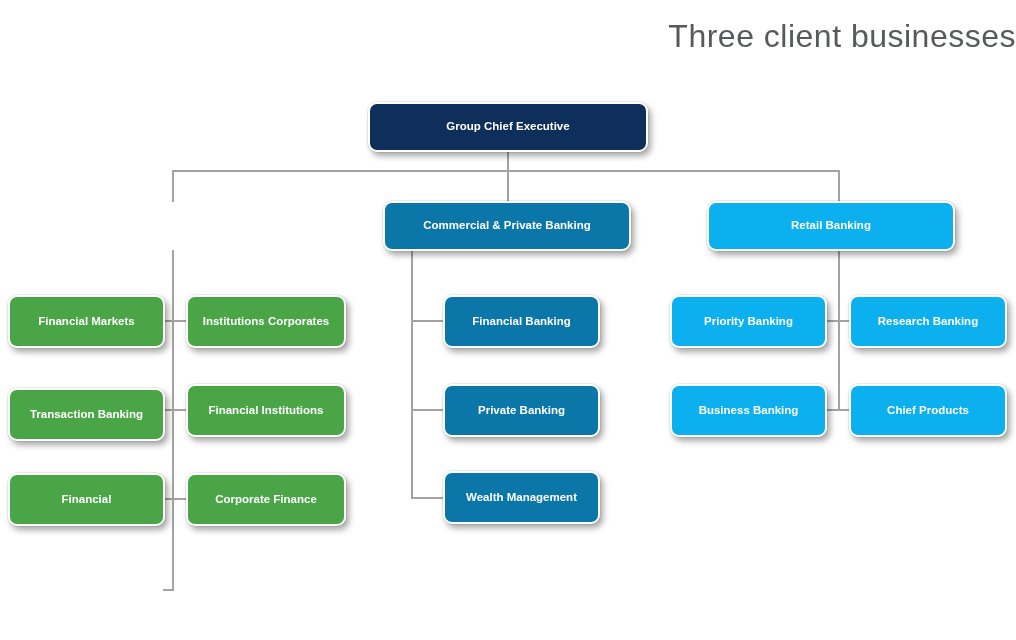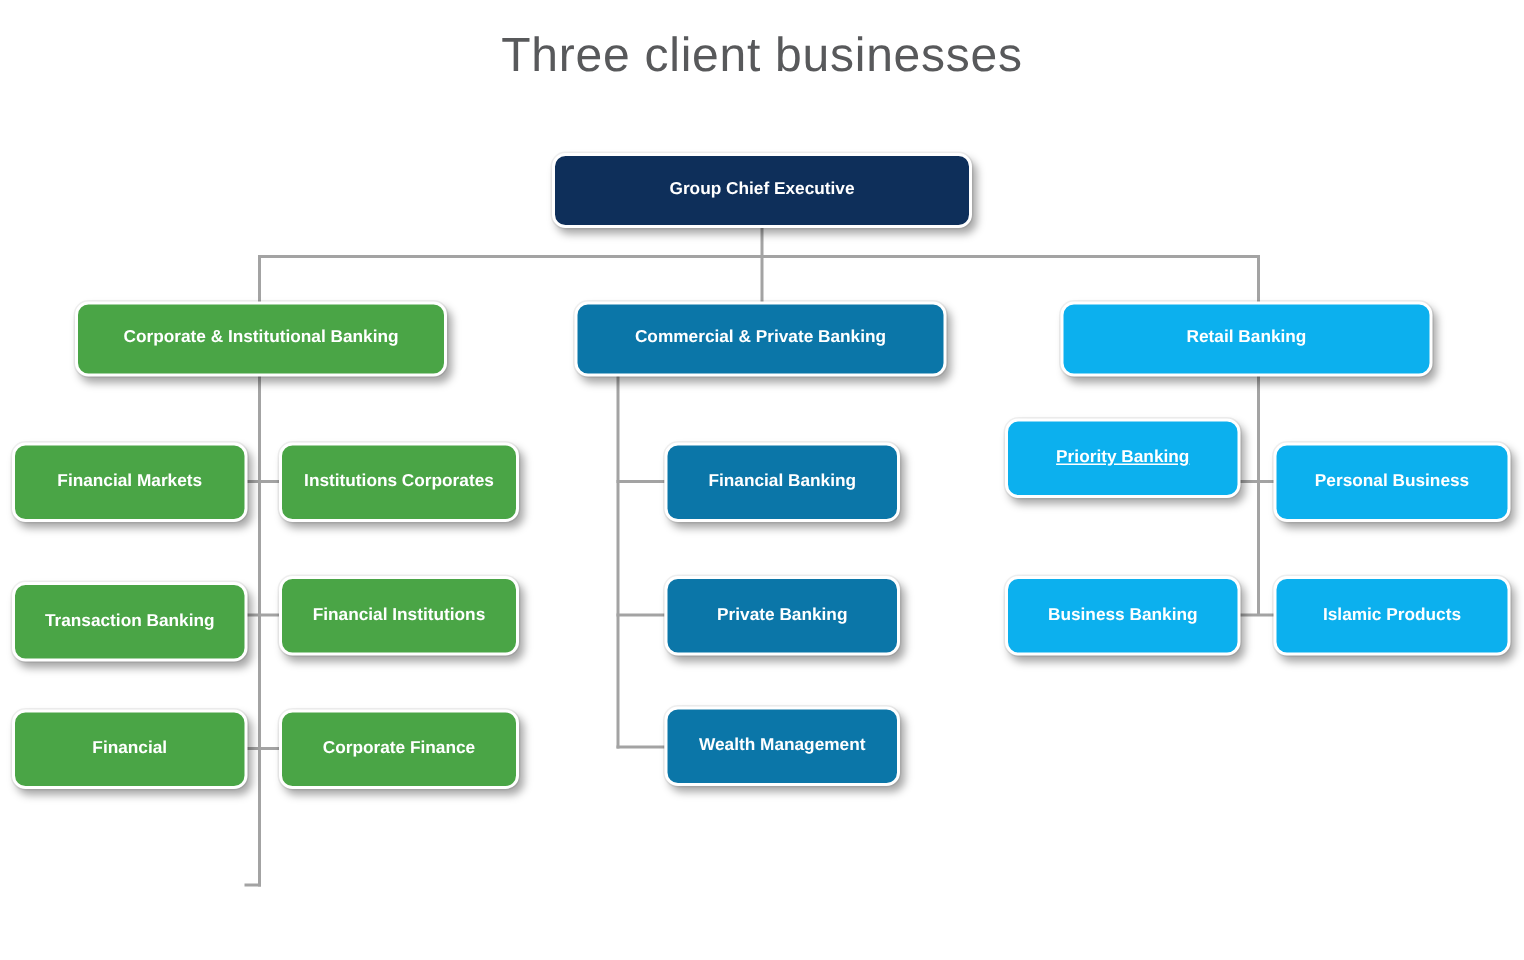--- a/index.html
+++ b/index.html
@@ -5,21 +5,21 @@
   :root{
     --navy:#0e2f5a; --green:#4aa546; --blue:#0b76a8; --lightblue:#0cb0ee;
     --line:#a3a3a3; --titlecolor:#58595b;
   }
   html,body{margin:0;padding:0;background:#fff;}
   .canvas{
     position:relative; width:1016px; height:640px; background:#ffffff;
     font-family:"Liberation Sans", sans-serif; overflow:hidden;
   }
   .title{
-    position:absolute; left:0; top:18px; width:1016px; text-align:center;
+    position:absolute; left:0; top:18px; width:1016px; text-align:right;
     font-size:32px; letter-spacing:0.5px; color:var(--titlecolor);
   }
   .node{
     position:absolute; box-sizing:border-box; z-index:2;
     border-radius:9px; border:2px solid #fff;
     box-shadow:0 0 0 1px rgba(0,0,0,0.06), 3px 4px 6px rgba(0,0,0,0.35);
     display:flex; align-items:center; justify-content:center;
     color:#ffffff; font-weight:bold; font-size:11.5px; text-align:center;
     padding:4px 10px; line-height:1.35;
   }
@@ -54,33 +54,32 @@
   <div class="hline" style="left:411px; top:320px; width:32px;"></div>
   <div class="hline" style="left:411px; top:409px; width:32px;"></div>
   <div class="hline" style="left:411px; top:497px; width:32px;"></div>
 
   <div class="vline" style="left:838px; top:250px; height:160px;"></div>
   <div class="hline" style="left:826px; top:320px; width:25px;"></div>
   <div class="hline" style="left:826px; top:409px; width:25px;"></div>
 
   <div class="node navy" style="left:368px; top:102px; width:280px; height:50px;">Group Chief Executive</div>
 
-  <div class="node green" style="left:50px; top:201px; width:248px; height:50px;">Corporate &amp; Institutional Banking</div>
   <div class="node blue" style="left:383px; top:201px; width:248px; height:50px;">Commercial &amp; Private Banking</div>
   <div class="node lblue" style="left:707px; top:201px; width:248px; height:50px;">Retail Banking</div>
 
   <div class="node green" style="left:8px; top:295px; width:157px; height:53px;">Financial Markets</div>
   <div class="node green" style="left:186px; top:295px; width:160px; height:53px;">Institutions Corporates</div>
   <div class="node green" style="left:8px; top:388px; width:157px; height:53px;">Transaction Banking</div>
   <div class="node green" style="left:186px; top:384px; width:160px; height:53px;">Financial Institutions</div>
   <div class="node green" style="left:8px; top:473px; width:157px; height:53px;">Financial</div>
   <div class="node green" style="left:186px; top:473px; width:160px; height:53px;">Corporate Finance</div>
 
   <div class="node blue" style="left:443px; top:295px; width:157px; height:53px;">Financial  Banking</div>
   <div class="node blue" style="left:443px; top:384px; width:157px; height:53px;">Private Banking</div>
   <div class="node blue" style="left:443px; top:471px; width:157px; height:53px;">Wealth Management</div>
 
-  <div class="node lblue" style="left:670px; top:279px; width:157px; height:53px;text-decoration:underline;">Priority Banking</div>
-  <div class="node lblue" style="left:849px; top:295px; width:158px; height:53px;">Personal Business</div>
+  <div class="node lblue" style="left:670px; top:295px; width:157px; height:53px;">Priority Banking</div>
+  <div class="node lblue" style="left:849px; top:295px; width:158px; height:53px;">Research Banking</div>
   <div class="node lblue" style="left:670px; top:384px; width:157px; height:53px;">Business Banking</div>
-  <div class="node lblue" style="left:849px; top:384px; width:158px; height:53px;">Islamic Products</div>
+  <div class="node lblue" style="left:849px; top:384px; width:158px; height:53px;">Chief Products</div>
 
 </div>
 
 </body></html>

